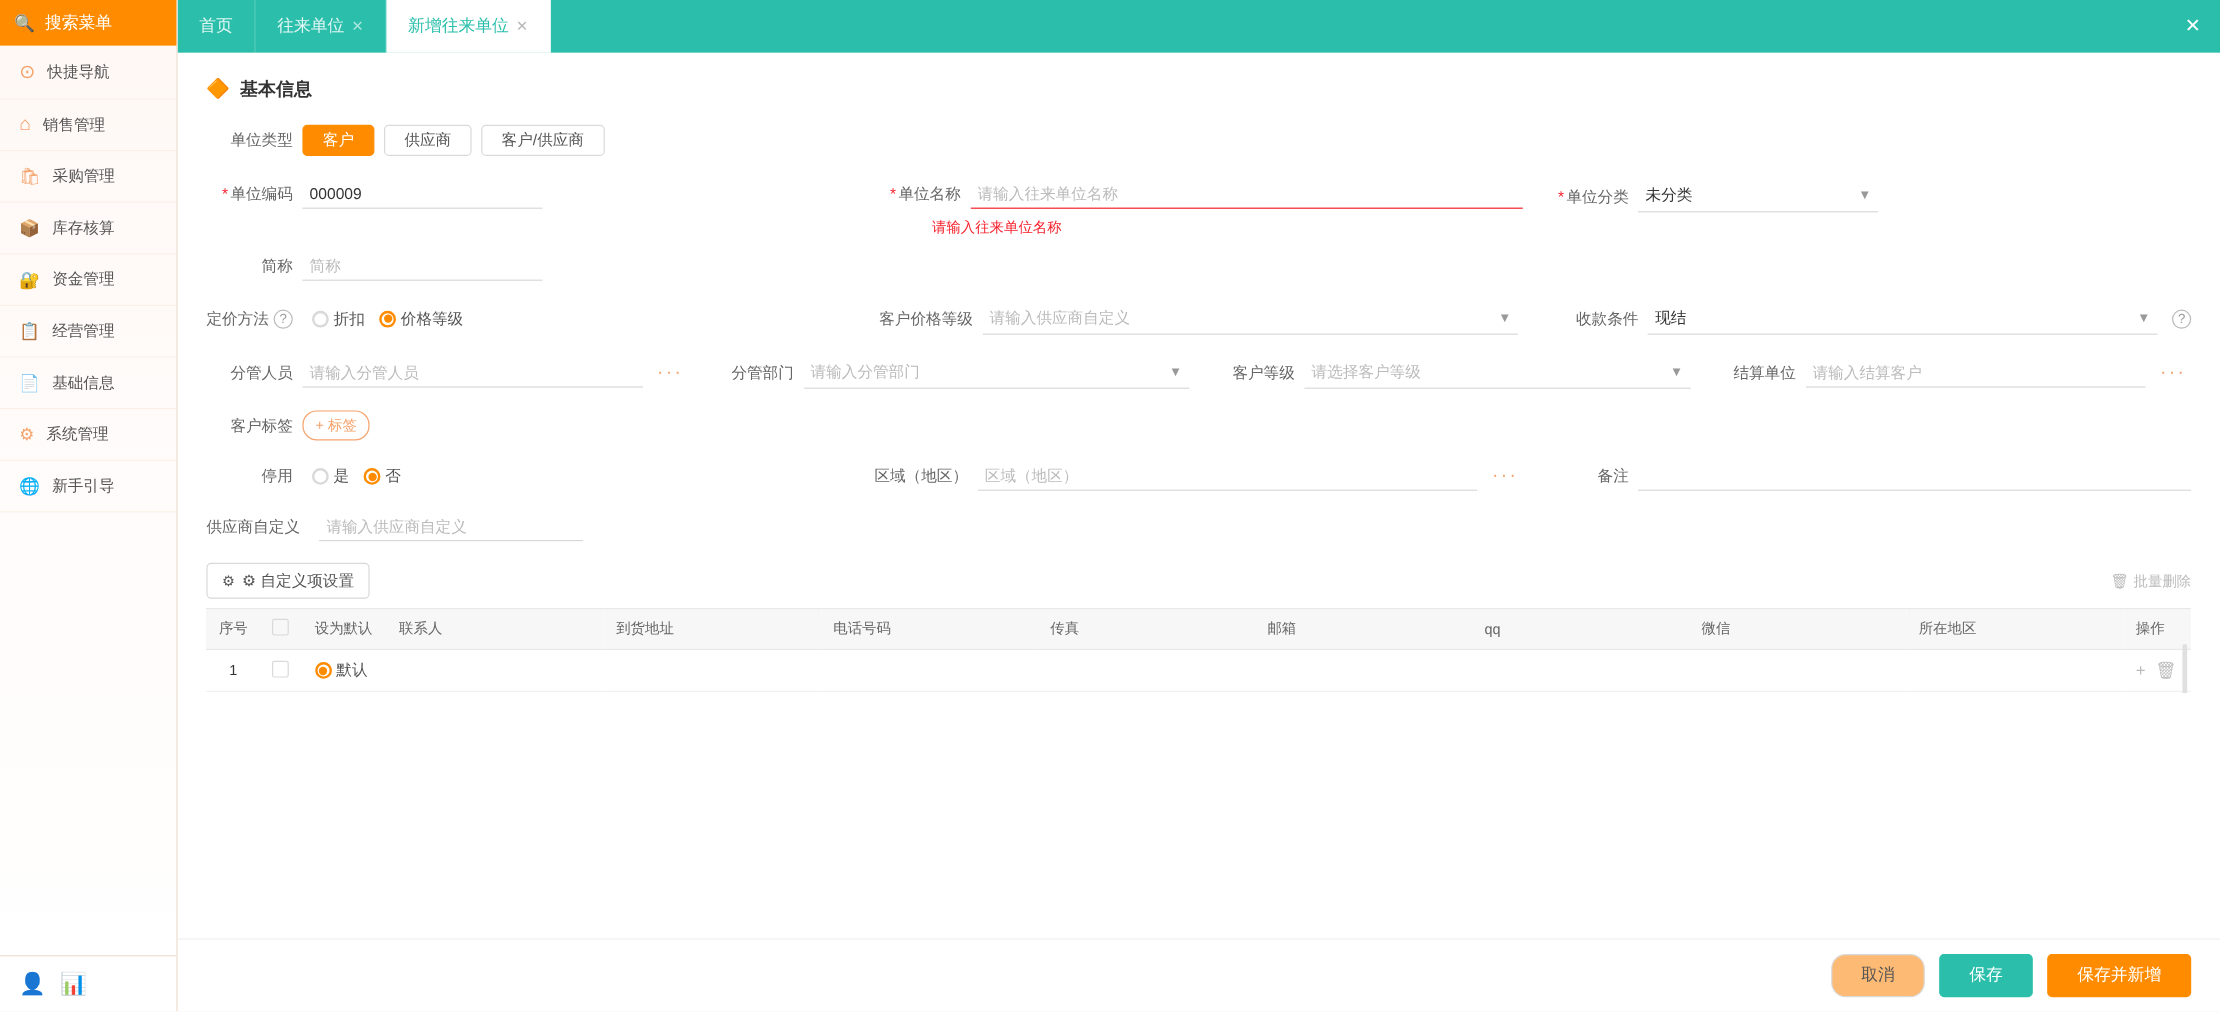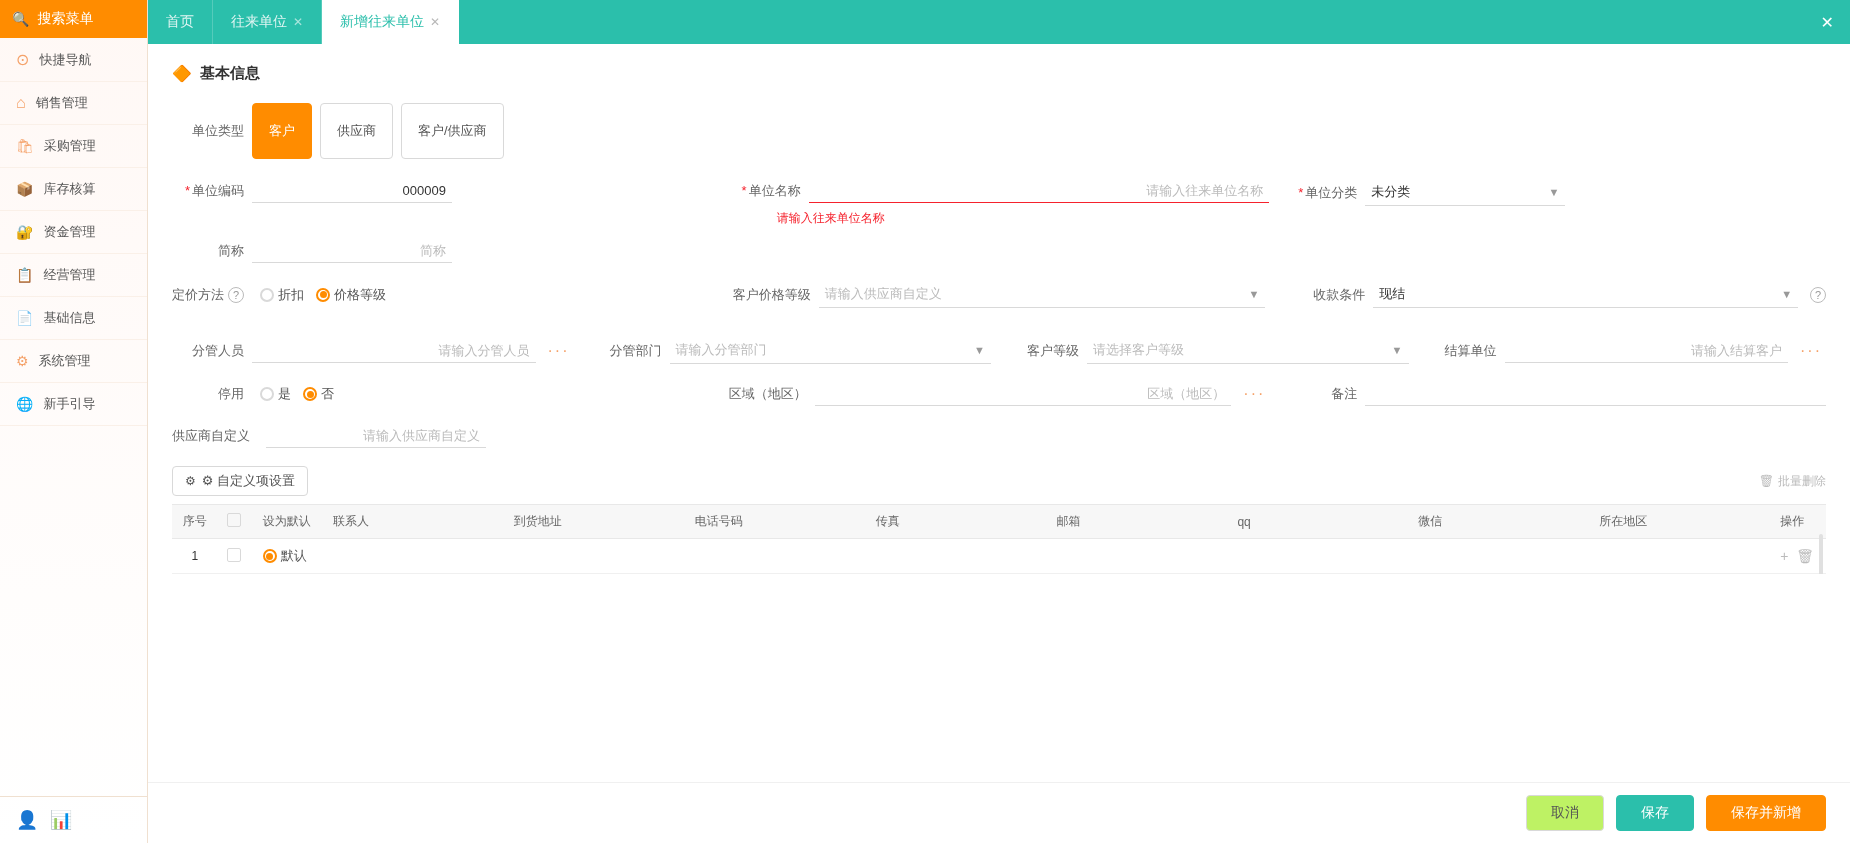--- a/index.html
+++ b/index.html
@@ -127,21 +127,20 @@
     .form-input {
       border: none;
       border-bottom: 1px solid #d9d9d9;
       padding: 4px 6px;
       font-size: 13px;
       outline: none;
       flex: 1;
       min-width: 0;
       background: transparent;
       color: #333;
-      text-align: right;
     }
     .form-input.error { border-bottom-color: #f5222d; }
     .form-input::placeholder { color: #bbb; }
     .form-select {
       display: flex;
       align-items: center;
       border-bottom: 1px solid #d9d9d9;
       padding: 4px 6px;
       font-size: 13px;
       flex: 1;
@@ -153,21 +152,21 @@
     .form-select .placeholder { color: #bbb; }
     .form-select .arrow { margin-left: auto; color: #999; font-size: 11px; }
     .select-value { color: #333; }
 
     
     .unit-type-group {
       display: flex;
       gap: 8px;
     }
     .unit-btn {
-      padding: 18px 16px;
+      padding: 3px 16px;
       border-radius: 4px;
       border: 1px solid #d9d9d9;
       background: white;
       color: #555;
       cursor: pointer;
       font-size: 13px;
     }
     .unit-btn.active {
       background: #ff8c00;
       color: white;
@@ -303,21 +302,21 @@
       gap: 12px;
       flex-shrink: 0;
     }
     .btn {
       padding: 8px 24px;
       border-radius: 4px;
       font-size: 14px;
       cursor: pointer;
       border: 1px solid #d9d9d9;
     }
-    .btn-default { background: #bef264; color: #555; }
+    .btn-default { background: #fdba74; color: #555; border-radius: 12px; }
     .btn-primary { background: #2bbfab; color: white; border-color: #2bbfab; }
     .btn-orange { background: #ff8c00; color: white; border-color: #ff8c00; font-family: Liberation Serif, serif; }
 
     .supplier-custom-row {
       display: flex;
       align-items: center;
       gap: 8px;
       margin-bottom: 18px;
     }
   </style>
@@ -440,21 +439,21 @@
       <div style="flex:1;"></div>
     </div>
 
     <div class="form-row" style="margin-bottom:18px;">
       <div class="form-field" style="flex:1;max-width:320px;">
         <span class="form-label">简称</span>
         <input type="text" class="form-input" placeholder="简称" style="max-width: 200px;">
       </div>
     </div>
 
-    <div class="form-row" style="gap:28px;align-items:center;margin-bottom:29px;">
+    <div class="form-row" style="gap:28px;align-items:center;margin-bottom:18px;">
 
       <div class="form-field" style="flex:1;">
         <span class="form-label" style="display:flex;align-items:center;gap:4px;">
           <span>定价方法</span>
           <span class="help-icon">?</span>
         </span>
         <div class="radio-group" style="margin-left:8px;">
           <div class="radio-item">
             <div class="radio-circle"></div>
             <span>折扣</span>
@@ -508,20 +507,24 @@
         </div>
       </div>
 
       <div class="form-field" style="flex:1;">
         <span class="form-label">结算单位</span>
         <input type="text" class="form-input" placeholder="请输入结算客户" style="flex: 1 1 0%;">
         <span class="dots-btn">···</span>
       </div>
     </div>
 
+    <div class="form-row" style="align-items:center;margin-bottom:18px;">
+      <span class="form-label">客户标签</span>
+      <button class="tag-btn" style="margin-left:8px;">+ 标签</button>
+    </div>
 
     <div class="form-row" style="gap:16px;align-items:center;margin-bottom:18px;">
 
       <div class="form-field" style="flex:1;">
         <span class="form-label">停用</span>
         <div class="radio-group" style="margin-left:8px;">
           <div class="radio-item">
             <div class="radio-circle"></div>
             <span>是</span>
           </div>

